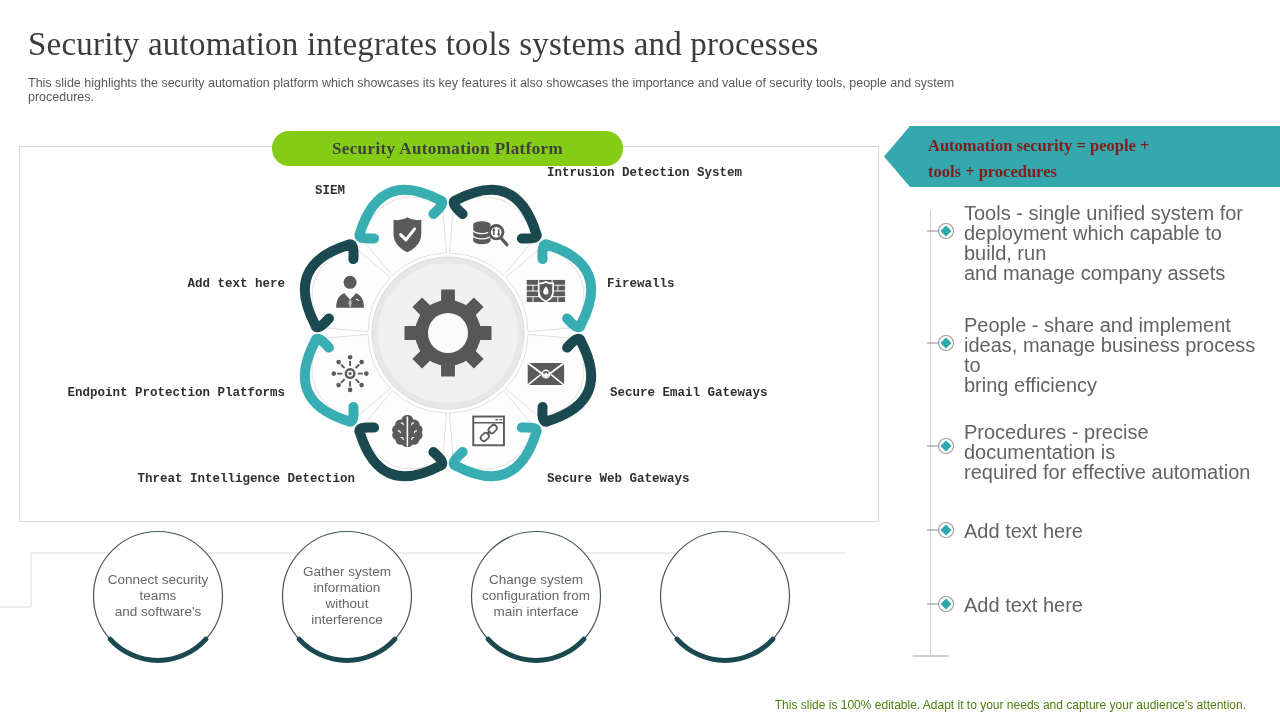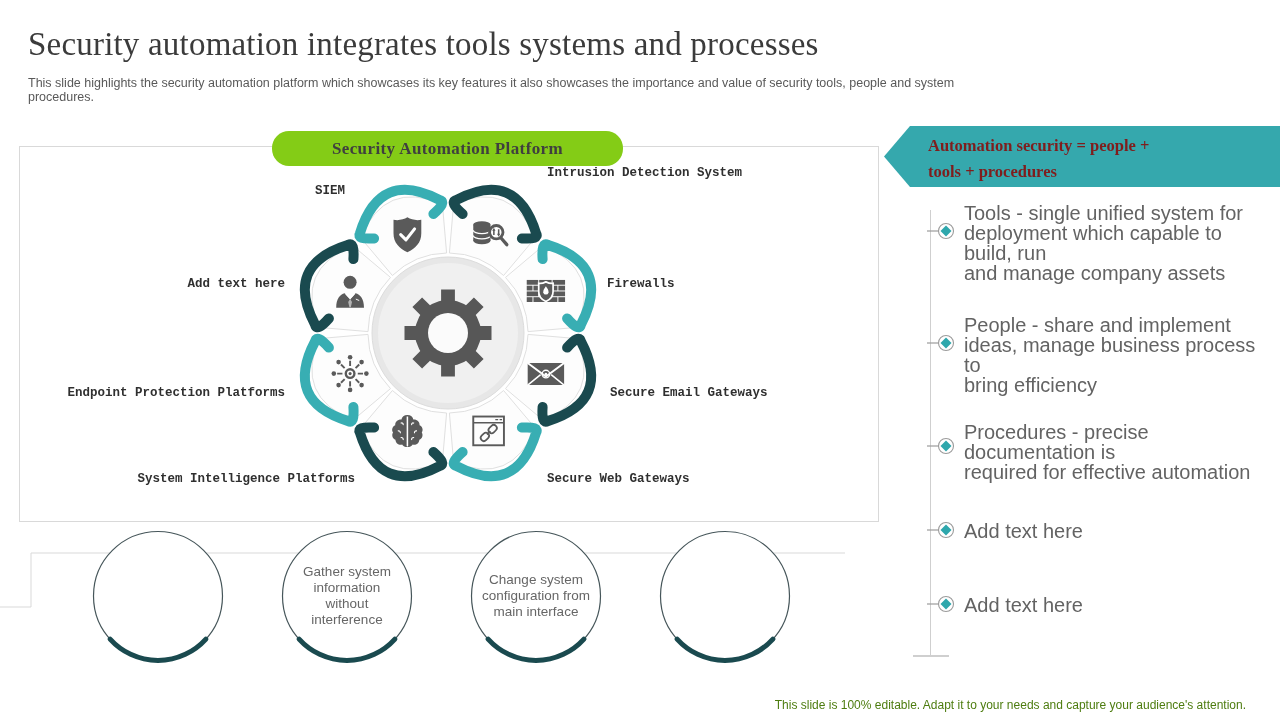--- a/index.html
+++ b/index.html
@@ -191,21 +191,21 @@
     <use href="#sym-brain-icon" x="96.4" y="234.9" width="46" height="46"></use>
     <use href="#sym-network-icon" x="39.1" y="177.6" width="46" height="46"></use>
     <use href="#sym-person-icon" x="39.1" y="96.4" width="46" height="46"></use>
   </svg>
 
 <div class="wlabel lb0">SIEM</div>
 <div class="wlabel lb1">Intrusion Detection System</div>
 <div class="wlabel lb2">Firewalls</div>
 <div class="wlabel lb3">Secure Email Gateways</div>
 <div class="wlabel lb4">Secure Web Gateways</div>
-<div class="wlabel lb5">System Intelligence Platforms</div>
+<div class="wlabel lb5">Threat Intelligence Detection</div>
 <div class="wlabel lb6">Endpoint Protection Platforms</div>
 <div class="wlabel lb7">Add  text here</div>
 
 <div class="abs banner" style="background: rgb(53, 168, 173);">
   <div class="txt">Automation security = people +
 tools + procedures</div>
 </div>
 
 <div class="abs tline"></div>
 <div class="abs tbase"></div>
@@ -254,20 +254,23 @@
 <div id="process-circles">
     <div class="pmark" style="left: 150px;"><svg width="16" height="30">
       <polygon points="8,1 14,7.5 8,14 2,7.5" fill="#1a4a4f"></polygon>
       <polygon points="3.5,18 12.5,18 8,25" fill="none" stroke="#1a4a4f" stroke-width="1.3"></polygon>
     </svg></div>
     <div class="pcircle" style="left: 91px;">
       <svg width="134" height="134" style="position:absolute;left:0;top:0">
       <circle cx="67" cy="67" r="64.5" fill="#fff" stroke="#46565a" stroke-width="1.2"></circle>
       <path d="M114.9 110.1 A64.5 64.5 0 0 1 19.1 110.1" stroke="#1a4a4f" stroke-width="5" fill="none" stroke-linecap="round"></path>
     </svg>
+    <div class="ctext">Connect security
+teams
+and software's</div>
     </div>
     <div class="pmark" style="left: 339px;"><svg width="16" height="30">
       <polygon points="8,1 14,7.5 8,14 2,7.5" fill="#1a4a4f"></polygon>
       <polygon points="3.5,18 12.5,18 8,25" fill="none" stroke="#1a4a4f" stroke-width="1.3"></polygon>
     </svg></div>
     <div class="pcircle" style="left: 280px;">
       <svg width="134" height="134" style="position:absolute;left:0;top:0">
       <circle cx="67" cy="67" r="64.5" fill="#fff" stroke="#46565a" stroke-width="1.2"></circle>
       <path d="M114.9 110.1 A64.5 64.5 0 0 1 19.1 110.1" stroke="#1a4a4f" stroke-width="5" fill="none" stroke-linecap="round"></path>
     </svg>

